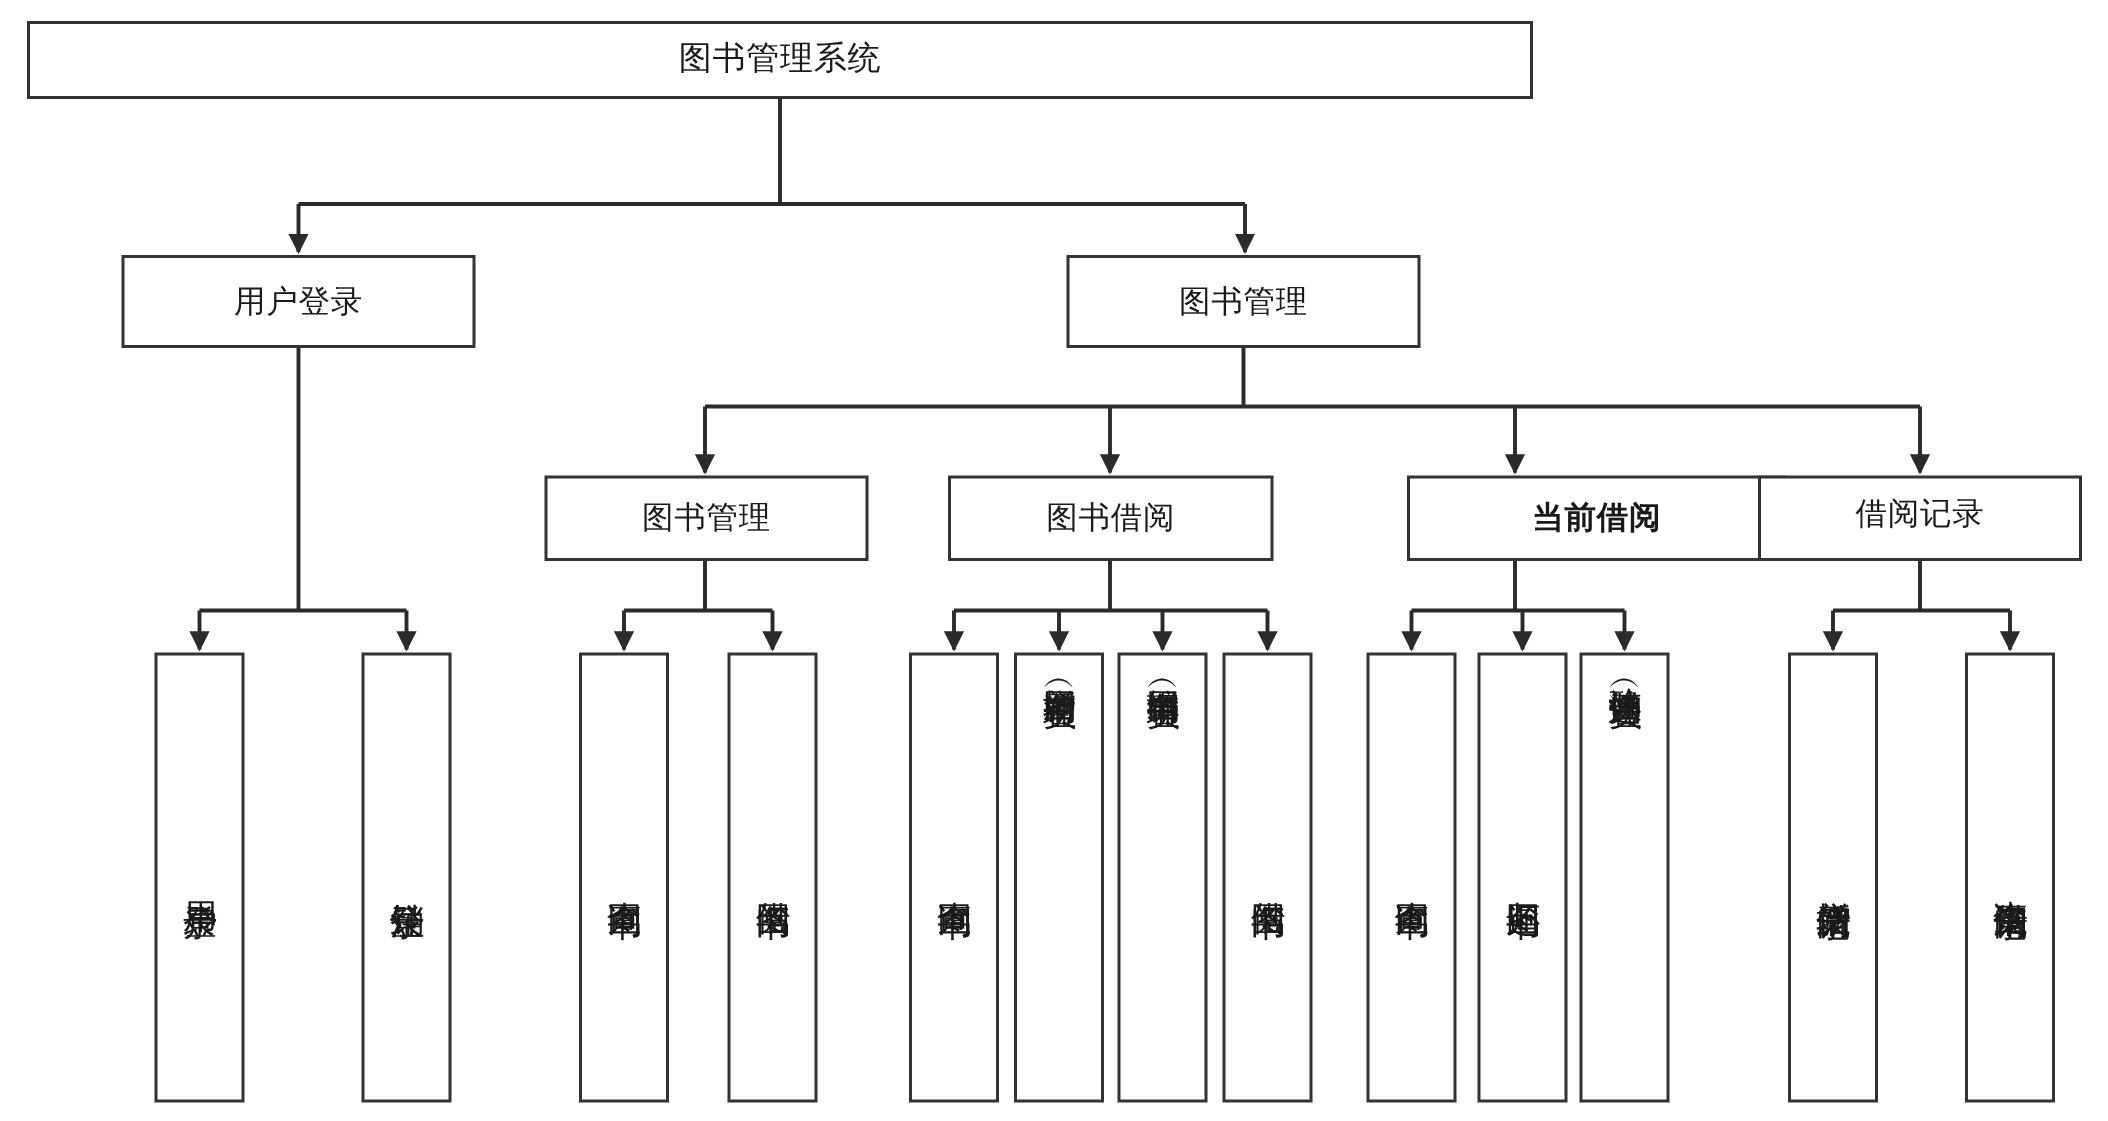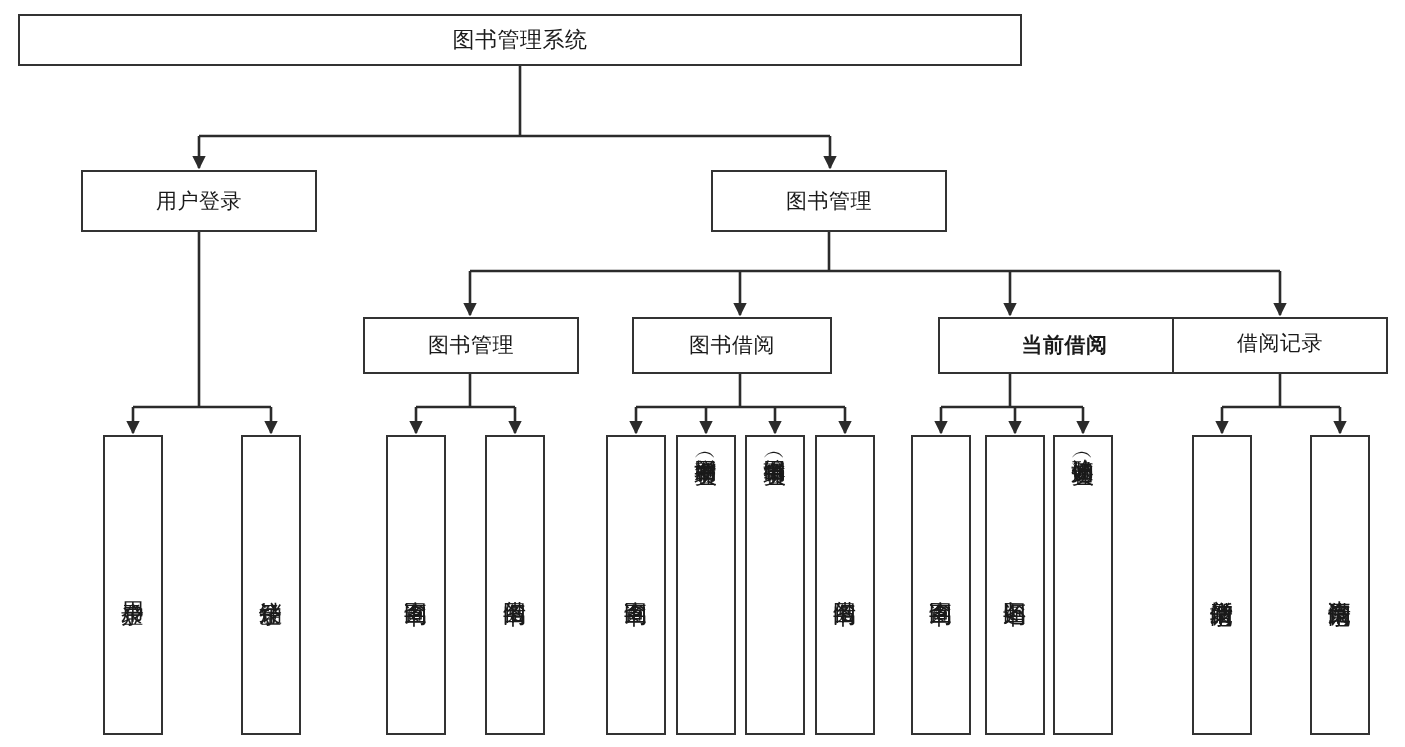--- a/index.html
+++ b/index.html
@@ -139,21 +139,21 @@
   <div class="node horiz" style="left:81px; top:170px; width:236px; height:62px;">
     <span class="label">用户登录</span>
   </div>
   <div class="node horiz" style="left:711px; top:170px; width:236px; height:62px;">
     <span class="label">图书管理</span>
   </div>
 
   <div class="node horiz" style="left:363px; top:317px; width:216px; height:57px;">
     <span class="label">图书管理</span>
   </div>
-  <div class="node horiz" style="left:632px; top:317px; width:200px; height:57px;">
+  <div class="node horiz" style="left:632px; top:317px; width:217px; height:57px;">
     <span class="label">图书借阅</span>
   </div>
   <div class="node horiz" style="left:938px; top:317px; width:253px; height:57px;font-weight:bold;">
     <span class="label">当前借阅</span>
   </div>
   <div class="node horiz" style="left:1172px; top:317px; width:216px; height:57px;font-family:Liberation Mono, monospace;">
     <span class="label">借阅记录</span>
   </div>
 
   <div class="node leaf centered" style="left:103px; top:435px; width:60px; height:300px;">

